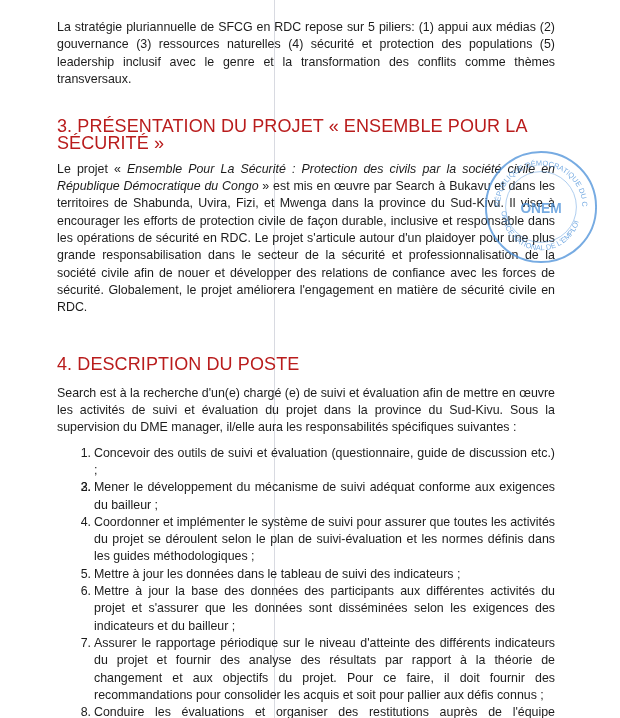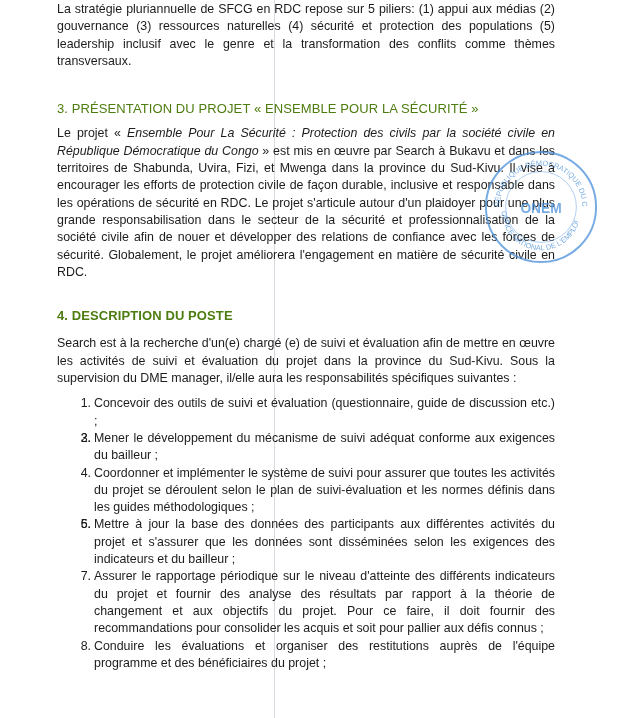--- a/index.html
+++ b/index.html
@@ -12,27 +12,27 @@
   }
   .page {
     position: absolute; left: 57px; top: 0; width: 498px;
     font-size: 12.4px; line-height: 17.3px;
   }
   .fold {
     position: absolute; left: 274px; top: 0; width: 1px; height: 718px;
     background: #b8bcc8; opacity: 0.55;
   }
   p { margin: 0; text-align: justify; }
-  .intro { padding-top: 1px; }
+  .intro { padding-top: 19px; }
   h2 {
-    margin: 0; font-weight: normal; color: #4d7c0f;
-    font-size: 13px; letter-spacing: 0.1px;
+    margin: 0; font-weight: normal; color: #b91c1c;
+    font-size: 18px; letter-spacing: 0.1px;
   }
   #h3 { margin-top: 30px; margin-bottom: 8px; }
-  #h4 { margin-top: 26px; margin-bottom: 11px; font-weight: bold; }
+  #h4 { margin-top: 40px; margin-bottom: 11px; }
   .body-p { margin-bottom: 8px; }
   ol { margin: 0; padding: 0; list-style: none; }
   ol li { position: relative; padding-left: 37px; text-align: justify; }
   ol li .num { position: absolute; left: 18px; width: 16px; text-align: right; }
   .stamp {
     position: absolute; left: 482px; top: 148px; width: 118px; height: 118px;
     border-radius: 50%; pointer-events: none; opacity: 0.75;
   }
   em { font-style: italic; }
 </style>
@@ -48,21 +48,21 @@
   <p class="body-p"><span>Le projet « </span><em>Ensemble Pour La Sécurité : Protection des civils par la société civile en République Démocratique du Congo</em><span> » est mis en œuvre par Search à Bukavu et dans les territoires de Shabunda, Uvira, Fizi, et Mwenga dans la province du Sud-Kivu. Il vise à encourager les efforts de protection civile de façon durable, inclusive et responsable dans les opérations de sécurité en RDC. Le projet s'articule autour d'un plaidoyer pour une plus grande responsabilisation dans le secteur de la sécurité et professionnalisation de la société civile afin de nouer et développer des relations de confiance avec les forces de sécurité. Globalement, le projet améliorera l'engagement en matière de sécurité civile en RDC.</span></p>
 
   <h2 id="h4">4. DESCRIPTION DU POSTE</h2>
   <p class="body-p">Search est à la recherche d'un(e) chargé (e) de suivi et évaluation afin de mettre en œuvre les activités de suivi et évaluation du projet dans la province du Sud-Kivu. Sous la supervision du DME manager, il/elle aura les responsabilités spécifiques suivantes :</p>
 
   <ol>
     <li><span class="num">1.</span><span>Concevoir des outils de suivi et évaluation (questionnaire, guide de discussion etc.) ;</span></li>
     <li><span class="num">2.</span></li>
     <li><span class="num">3.</span><span>Mener le développement du mécanisme de suivi adéquat conforme aux exigences du bailleur ;</span></li>
     <li><span class="num">4.</span><span>Coordonner et implémenter le système de suivi pour assurer que toutes les activités du projet se déroulent selon le plan de suivi-évaluation et les normes définis dans les guides méthodologiques ;</span></li>
-    <li><span class="num">5.</span></li>
+    <li><span class="num">5.</span><span>Mettre à jour les données dans le tableau de suivi des indicateurs ;</span></li>
     <li><span class="num">6.</span><span>Mettre à jour la base des données des participants aux différentes activités du projet et s'assurer que les données sont disséminées selon les exigences des indicateurs et du bailleur ;</span></li>
     <li><span class="num">7.</span><span>Assurer le rapportage périodique sur le niveau d'atteinte des différents indicateurs du projet et fournir des analyse des résultats par rapport à la théorie de changement et aux objectifs du projet. Pour ce faire, il doit fournir des recommandations pour consolider les acquis et soit pour pallier aux défis connus ;</span></li>
     <li><span class="num">8.</span><span>Conduire les évaluations et organiser des restitutions auprès de l'équipe programme et des bénéficiaires du projet ;</span></li>
 
   </ol>
 </div>
 
 <svg class="stamp" viewBox="0 0 120 120">
   <defs>
     <path id="arcTop" d="M 18 60 A 42 42 0 0 1 102 60"></path>

